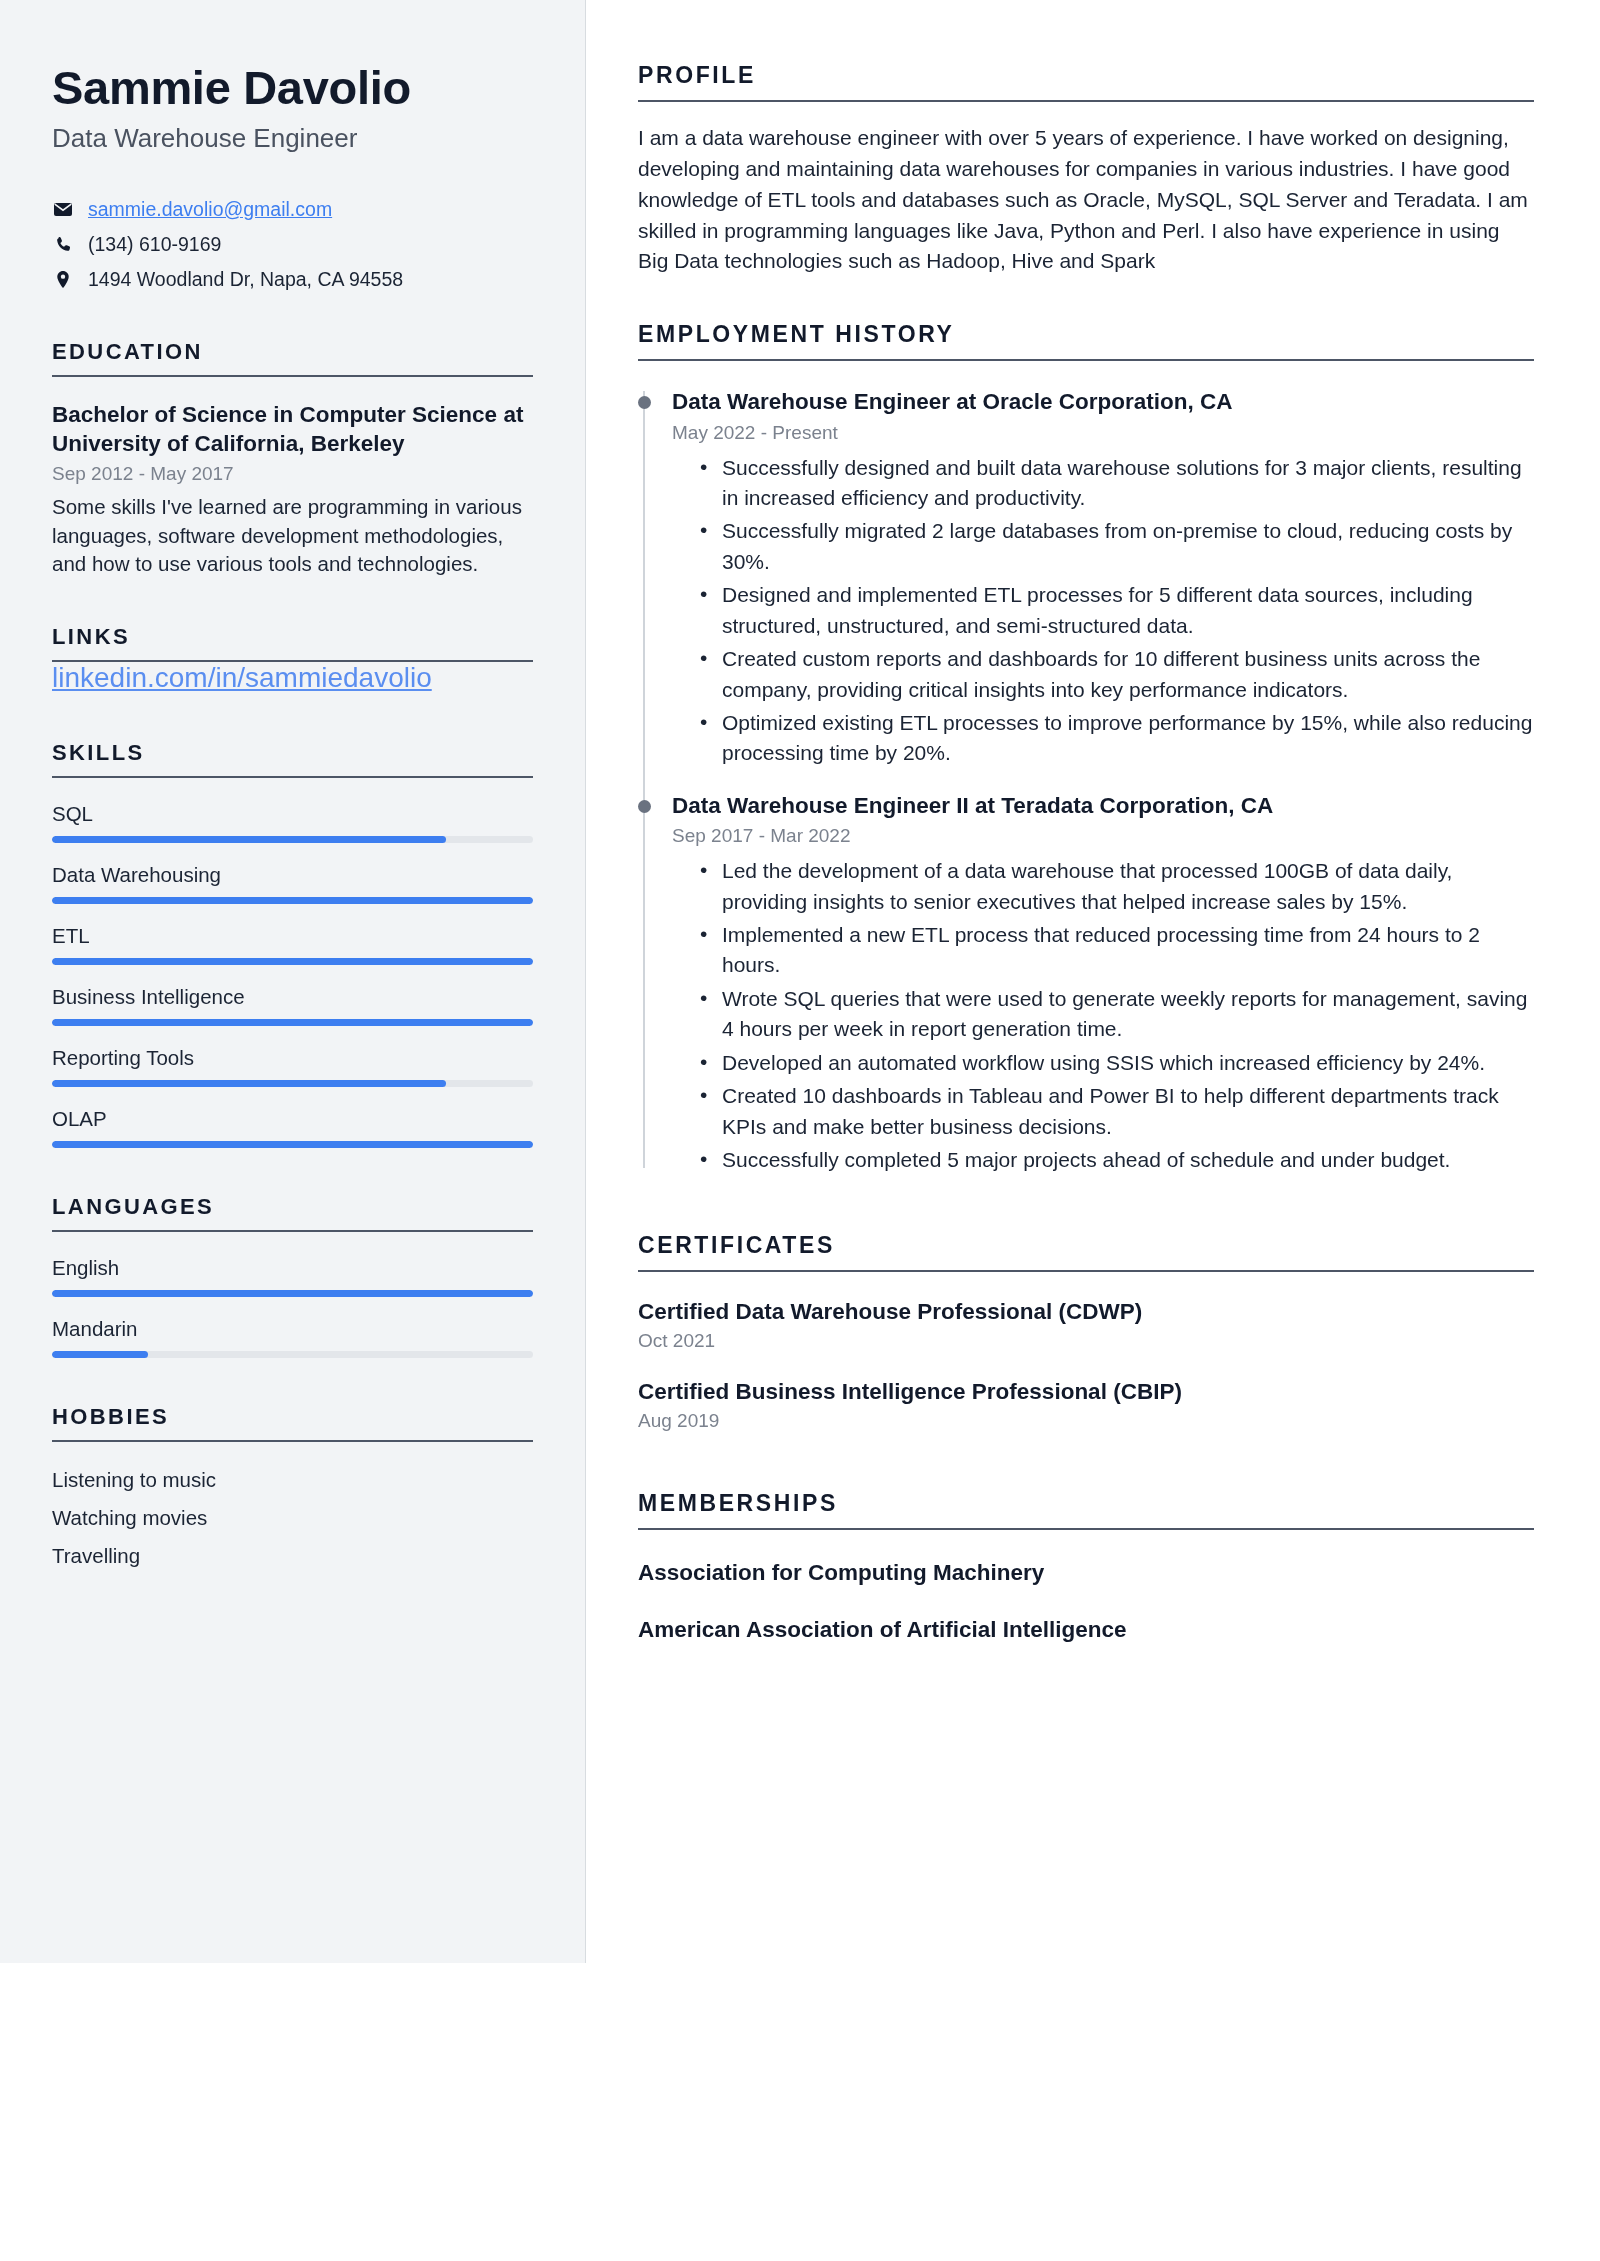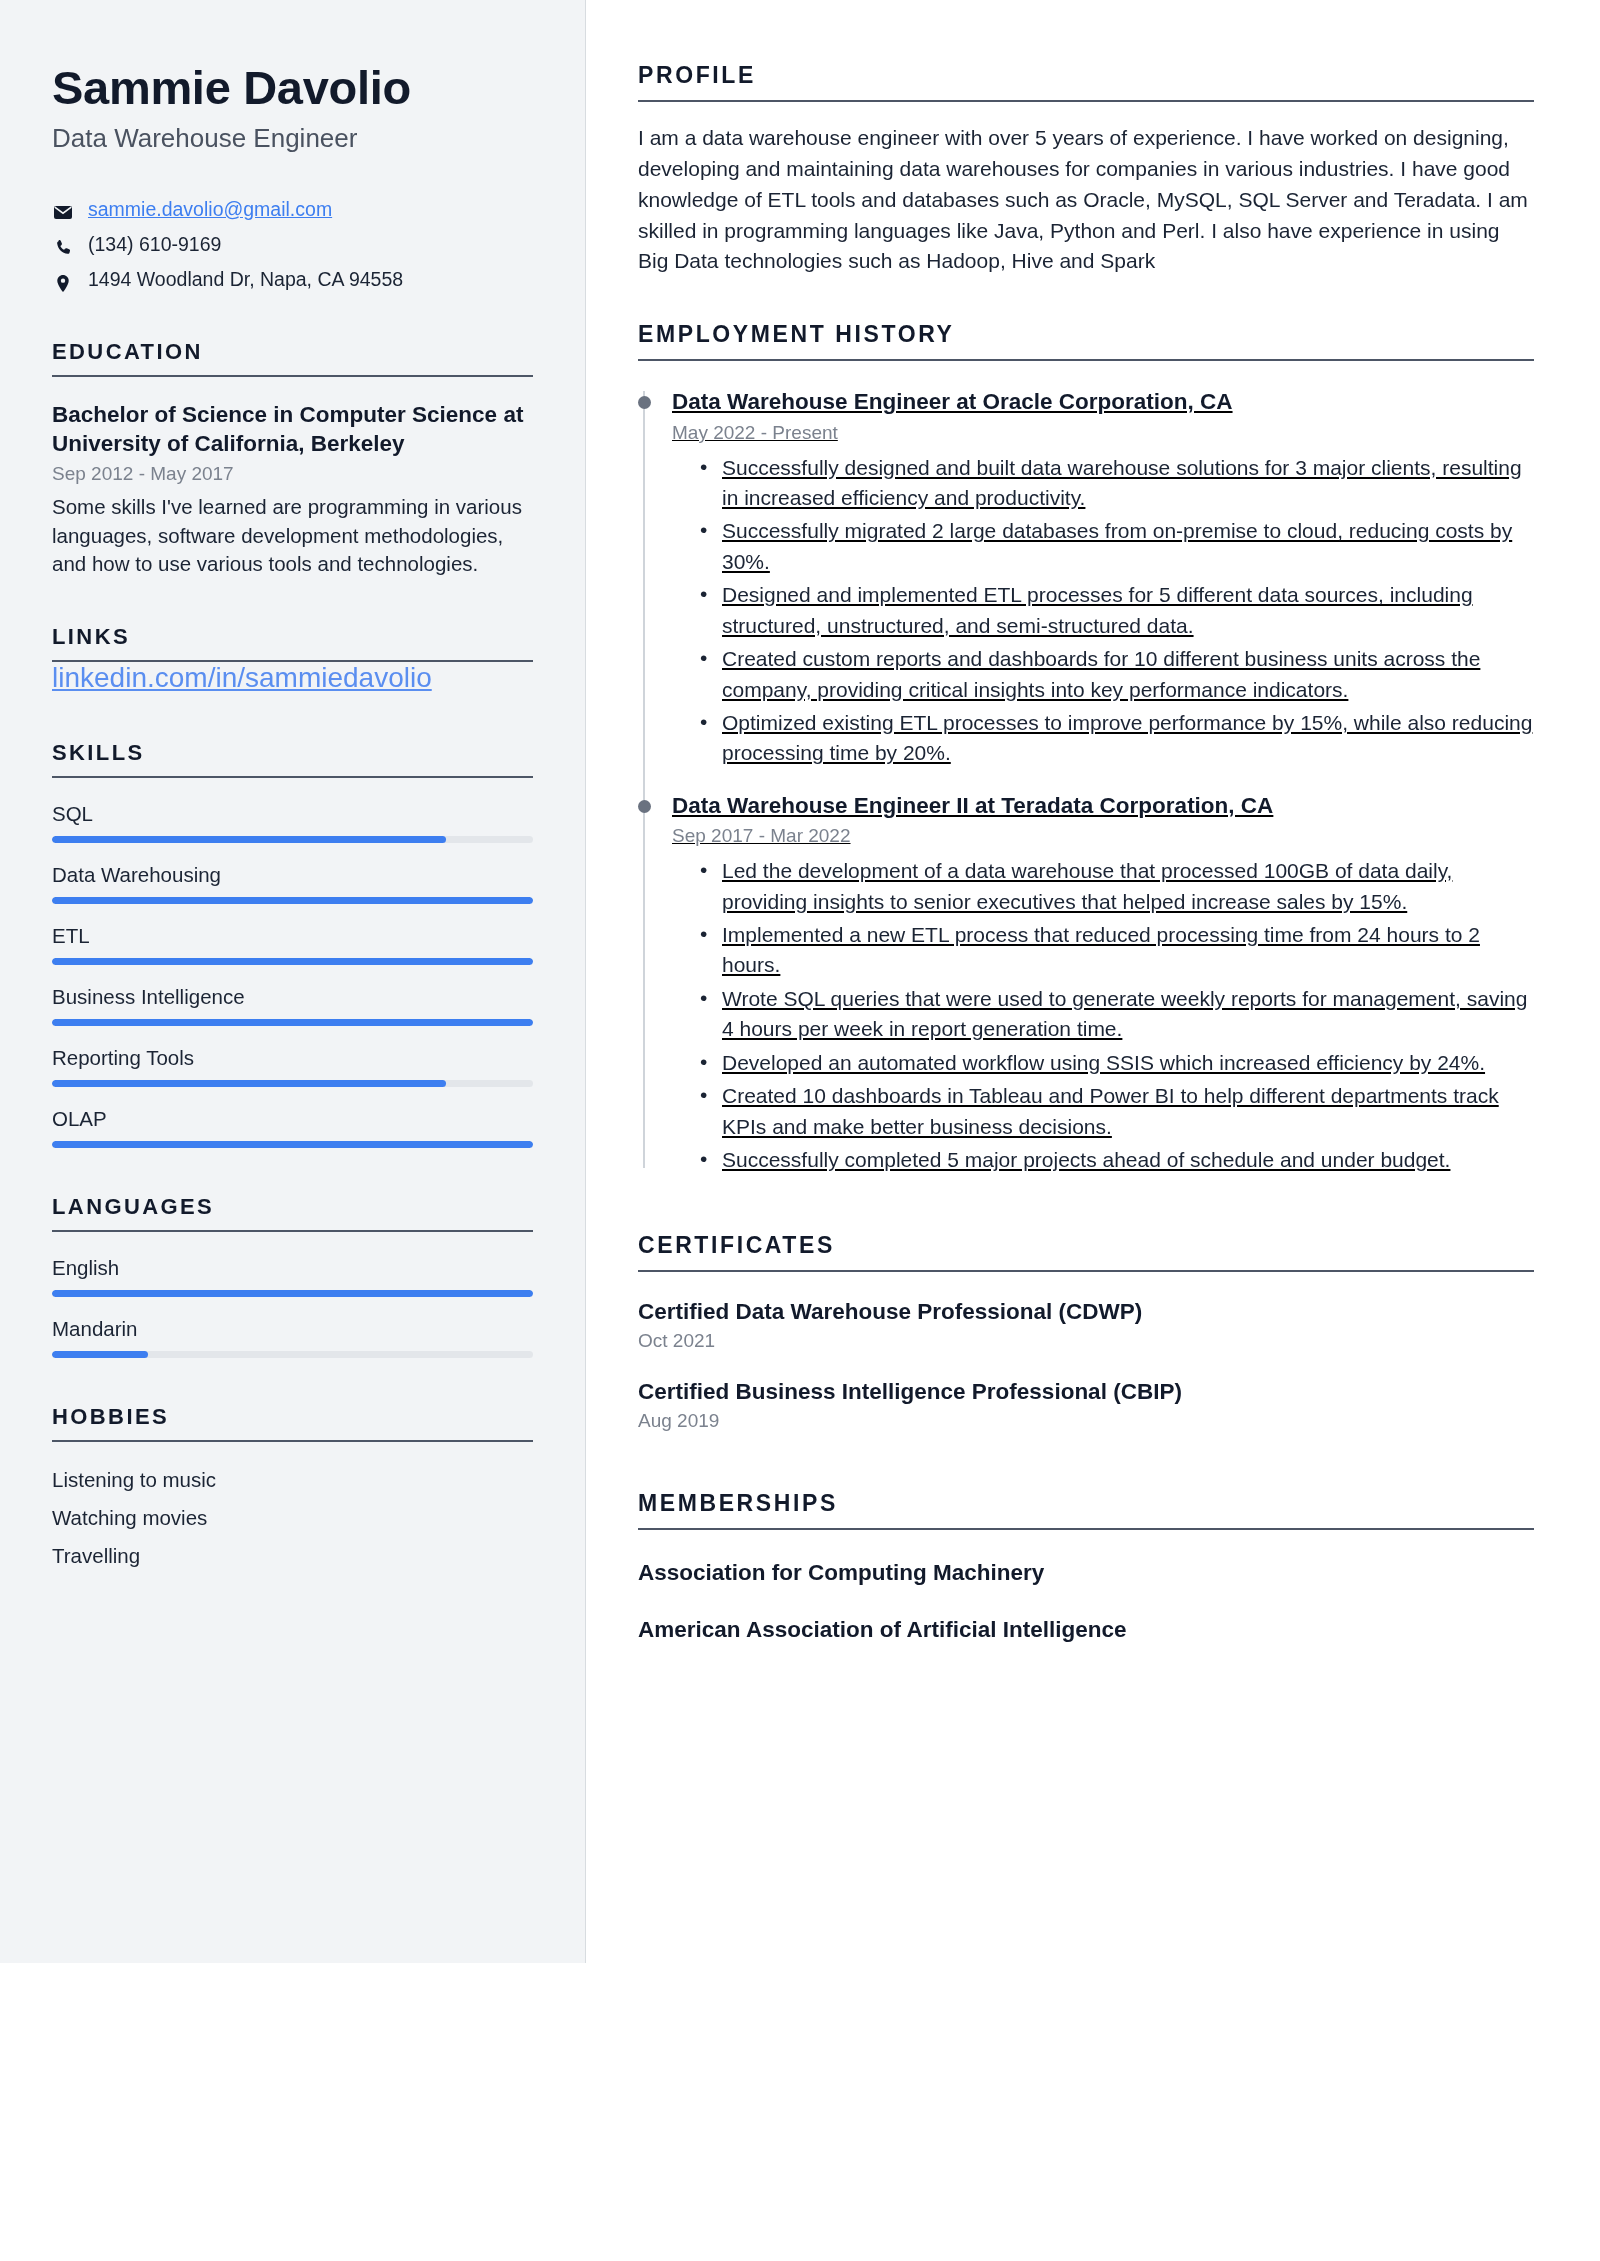--- a/index.html
+++ b/index.html
@@ -40,21 +40,21 @@
     line-height: 1.2;
   }
   .contact {
     margin-top: 42px;
     display: flex;
     flex-direction: column;
     gap: 9px;
   }
   .contact-row {
     display: flex;
-    align-items: flex-end;
+    align-items: center;
     gap: 14px;
     font-size: 19.5px;
     color: #1b2434;
     line-height: 1.35;
   }
   .c-icon {
     width: 22px;
     min-width: 22px;
     display: flex;
     align-items: center;
@@ -158,21 +158,20 @@
     font-size: 21px;
     line-height: 1.47;
     color: #1b2434;
   }
 
   .emp-block { margin-top: 44px; }
   .timeline {
     position: relative;
     margin-top: 26px;
     padding-left: 34px;
-    text-decoration: underline;
   }
   .timeline::before {
     content: "";
     position: absolute;
     left: 5px;
     top: 4px;
     bottom: 8px;
     width: 2px;
     background: #cfd4da;
   }

